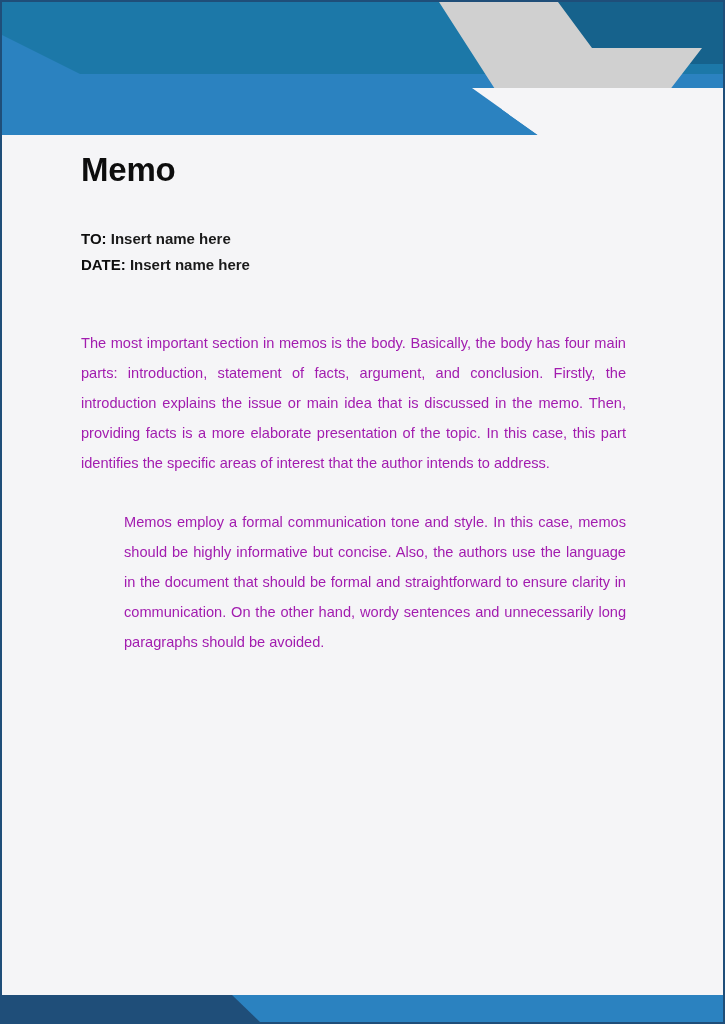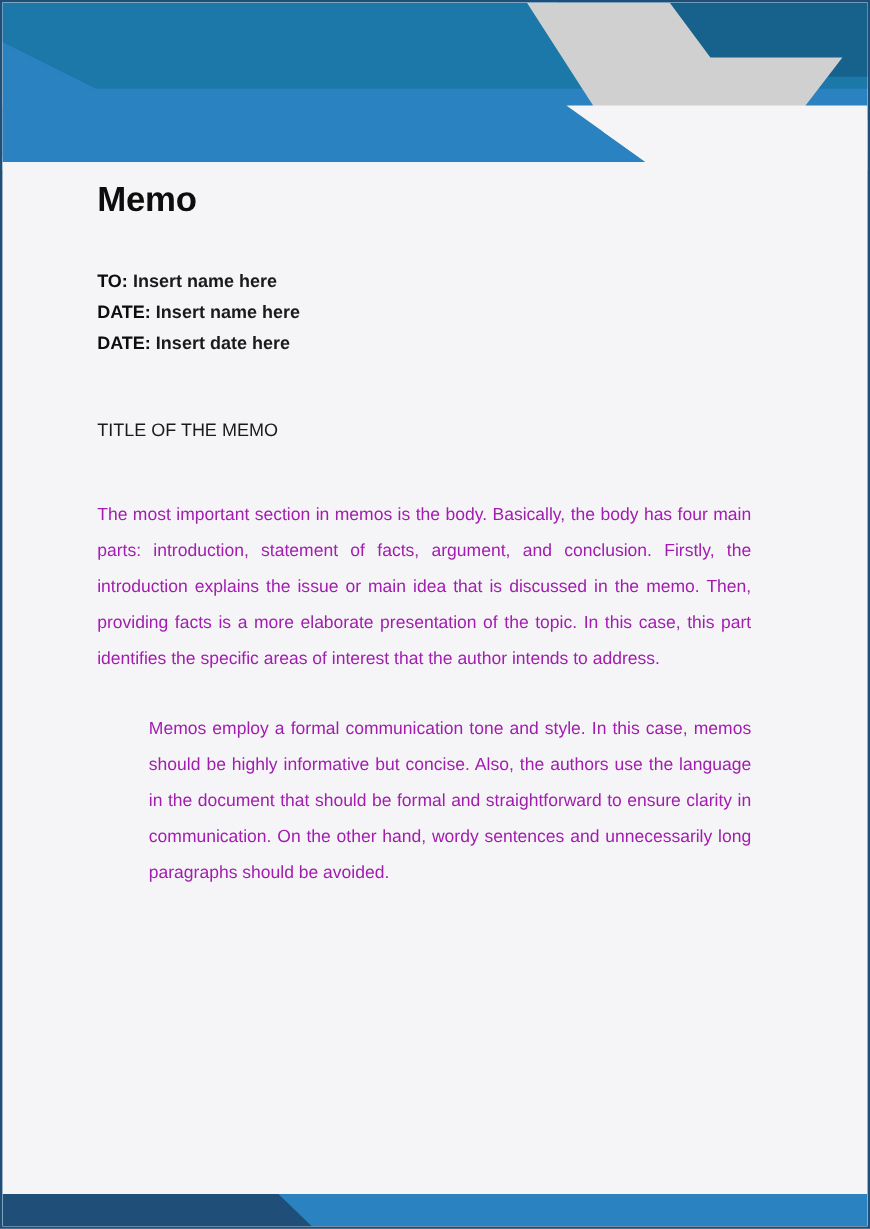--- a/index.html
+++ b/index.html
@@ -56,21 +56,21 @@
 
   
   .doc {
     position: absolute;
     left: 79px;
     top: 150px;
     width: 545px;
   }
 
   .memo-title {
-    font-size: 29px;
+    font-size: 33px;
     font-weight: bold;
     color: #0d0d0d;
     letter-spacing: -0.2px;
     margin: 0 0 38px 0;
     line-height: 1.1;
   }
 
   .fields {
     margin: 0 0 50px 0;
   }
@@ -142,27 +142,22 @@
 
     <div class="fields">
       <div class="field-row">
         <span class="field-label">TO:</span>
         <span class="field-value">Insert name here</span>
       </div>
       <div class="field-row">
         <span class="field-label">DATE:</span>
         <span class="field-value">Insert name here</span>
       </div>
-      <div class="field-row">
-        <span class="field-label">DATE:</span>
-        <span class="field-value">Insert date here</span>
-      </div>
     </div>
 
-    <div class="memo-subject">TITLE OF THE MEMO</div>
 
     <p class="para">The most important section in memos is the body. Basically, the body has four main parts: introduction, statement of facts, argument, and conclusion. Firstly, the introduction explains the issue or main idea that is discussed in the memo. Then, providing facts is a more elaborate presentation of the topic. In this case, this part identifies the specific areas of interest that the author intends to address.</p>
 
     <p class="para">Memos employ a formal communication tone and style. In this case, memos should be highly informative but concise. Also, the authors use the language in the document that should be formal and straightforward to ensure clarity in communication. On the other hand, wordy sentences and unnecessarily long paragraphs should be avoided.</p>
 
   </div>
 
   <div class="footer-art">
     <svg width="721" height="30" viewBox="0 0 721 30" xmlns="http://www.w3.org/2000/svg">
       <rect x="0" y="3" width="721" height="27" fill="#2b82c0"></rect>

